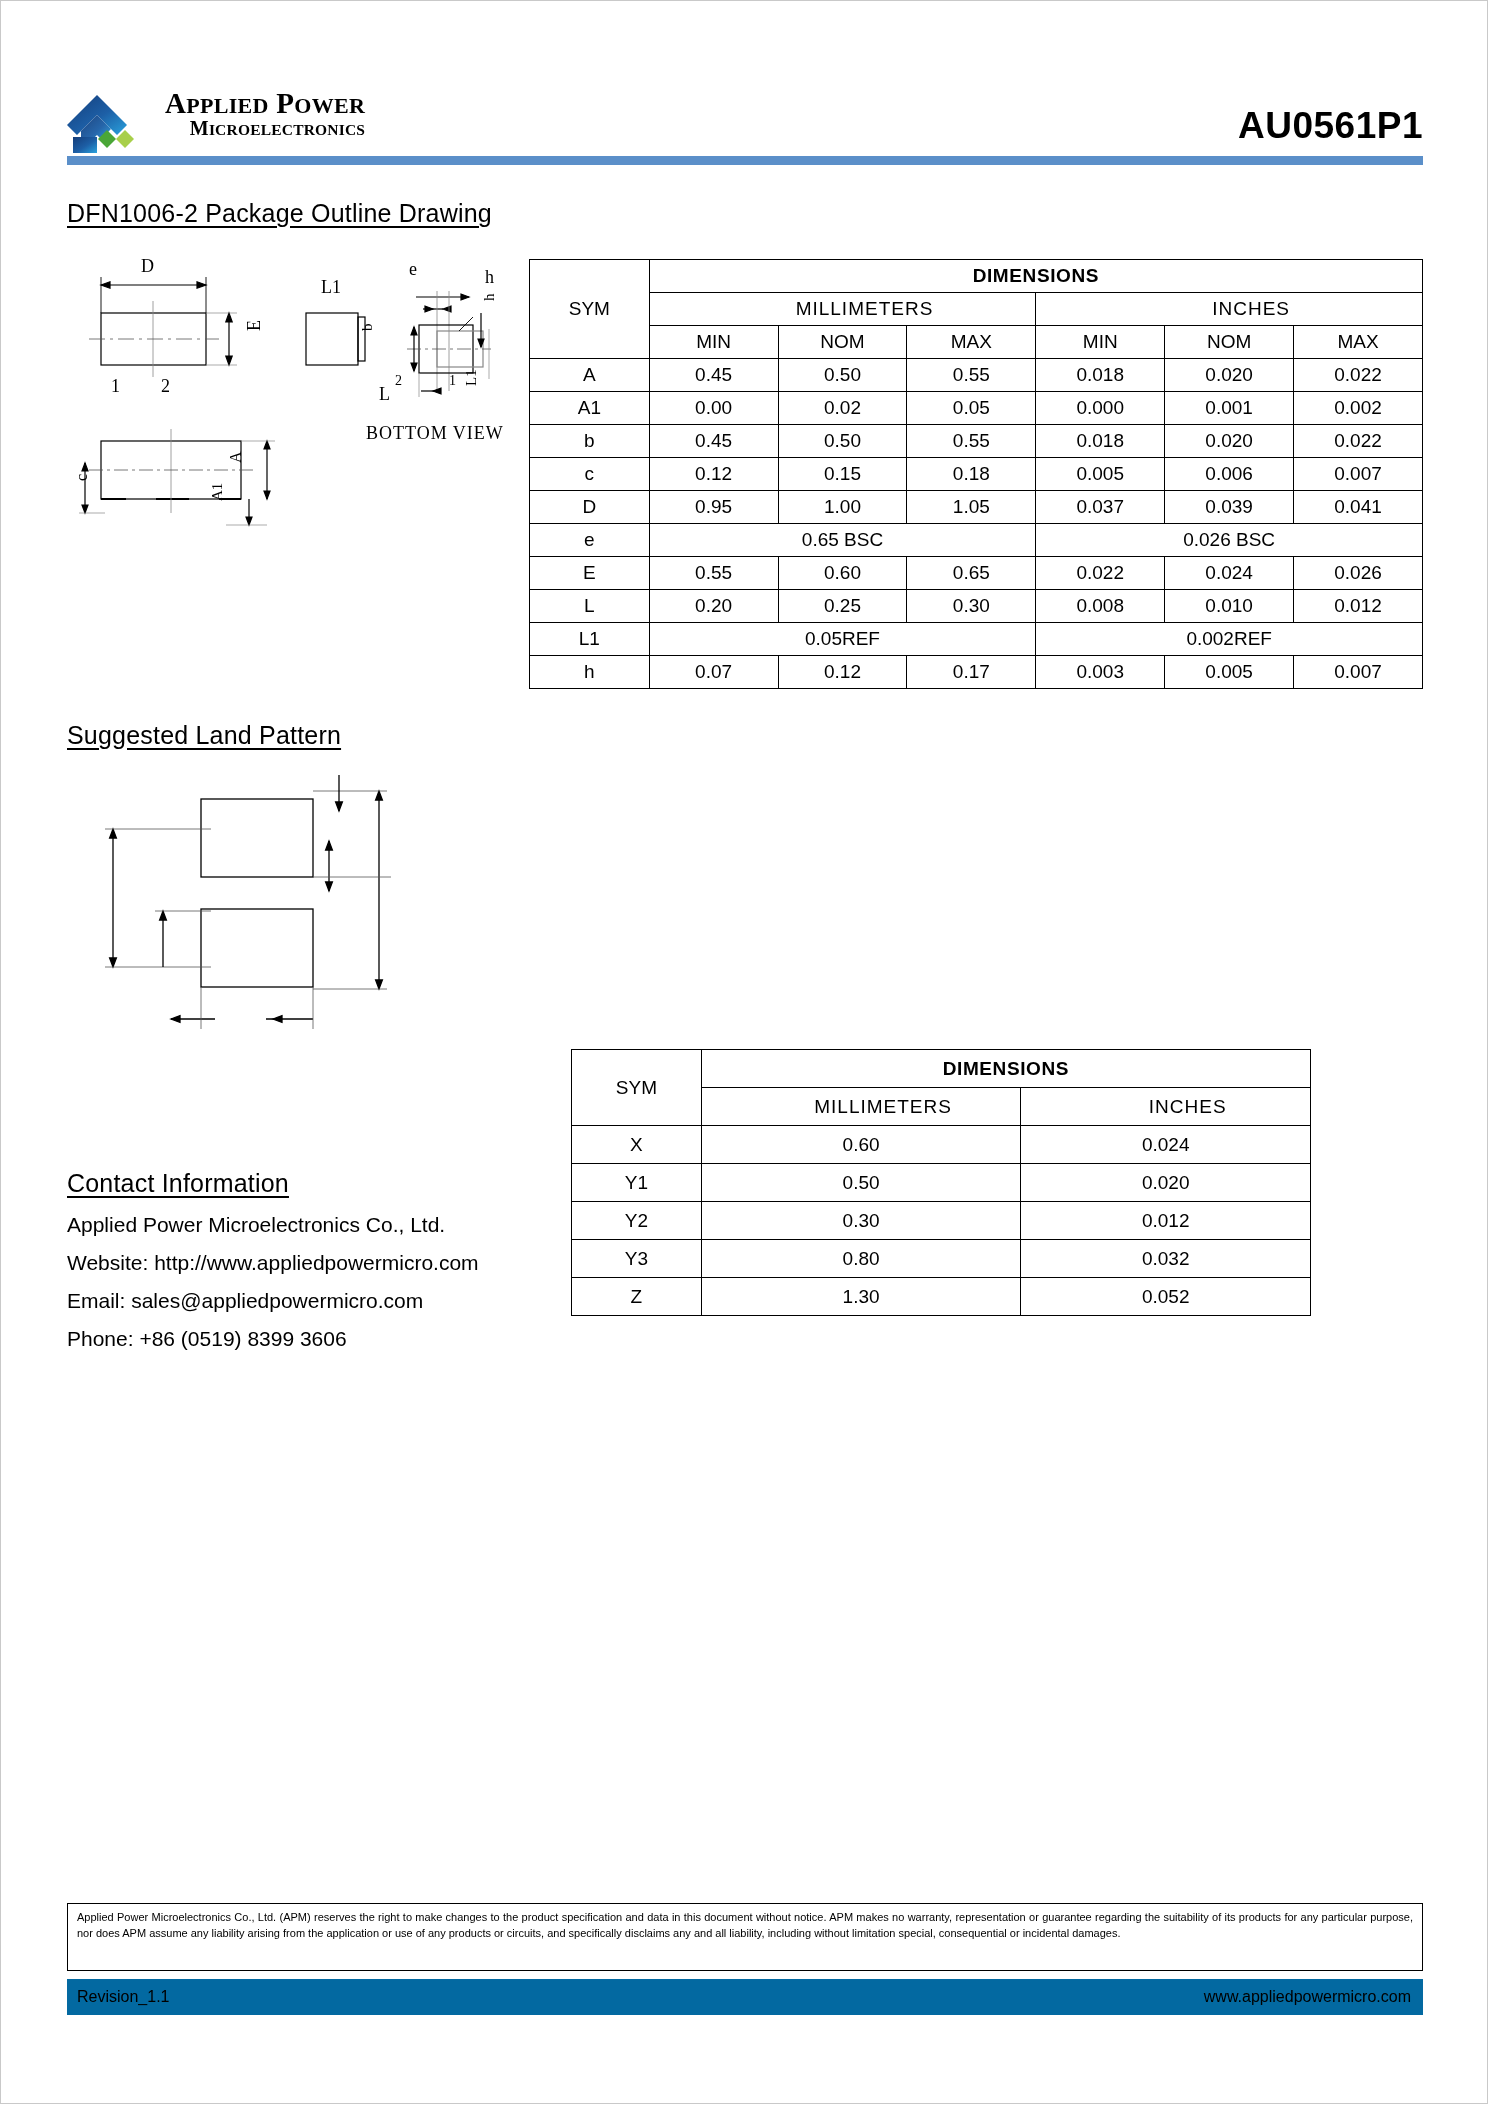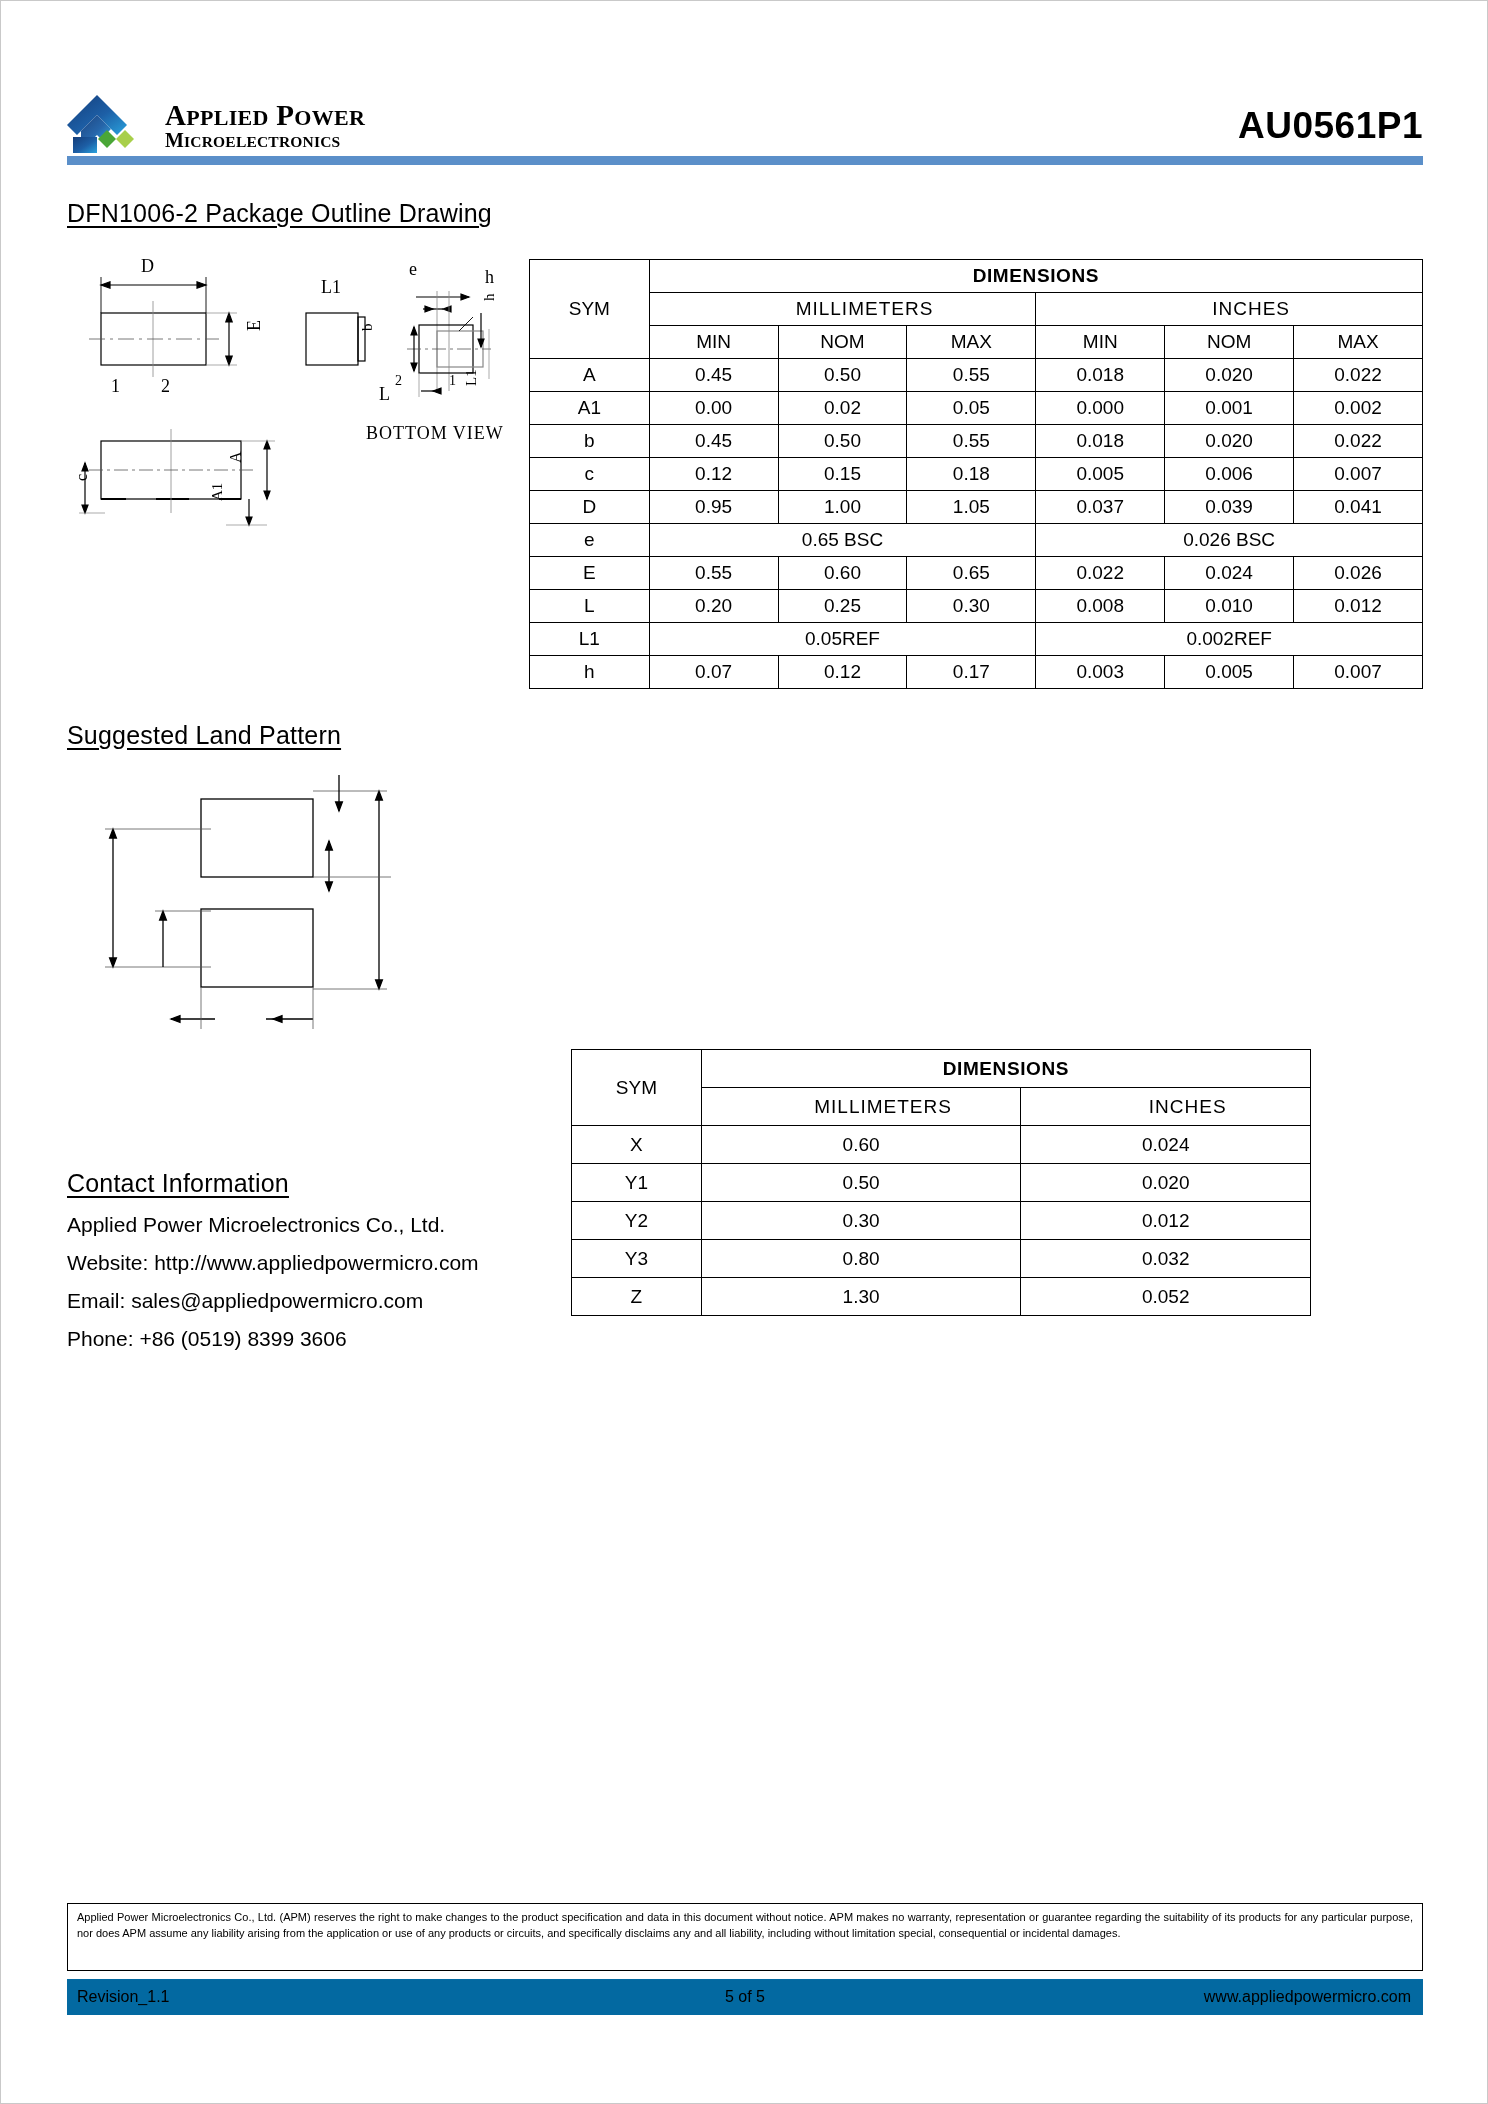--- a/index.html
+++ b/index.html
@@ -18,21 +18,21 @@
   }
 
   
   .header {
     position:absolute; left:66px; top:86px; width:1356px; height:80px;
   }
   .logo-wrap {
     position:absolute; left:0; top:0; width:360px; height:66px;
   }
   .logo-mark { position:absolute; left:0; top:6px; width:86px; height:62px; }
-  .logo-text { position:absolute; left:98px; top:14px; }
+  .logo-text { position:absolute; left:98px; top:2px;text-align:right; }
   .logo-line1 {
     font-family:"Liberation Serif", serif;
     font-weight:bold; font-size:29px; letter-spacing:.3px;
     line-height:1; white-space:nowrap;
   }
   .logo-line1 .sc { font-size:22px; }
   .logo-line2 {
     font-family:"Liberation Serif", serif;
     font-weight:bold; font-size:20px; letter-spacing:.2px;
     line-height:1; white-space:nowrap;
@@ -443,17 +443,16 @@
 
   <div class="section-title" id="title-contact">Contact Information</div>
   <div class="contact-line" id="c0">Applied Power Microelectronics Co., Ltd.</div>
   <div class="contact-line" id="c1">Website: http://www.appliedpowermicro.com</div>
   <div class="contact-line" id="c2">Email: sales@appliedpowermicro.com</div>
   <div class="contact-line" id="c3">Phone: +86 (0519) 8399 3606</div>
 
   <div class="disclaimer">Applied Power Microelectronics Co., Ltd. (APM) reserves the right to make changes to the product specification and data in this document without notice. APM makes no warranty, representation or guarantee regarding the suitability of its products for any particular purpose, nor does APM assume any liability arising from the application or use of any products or circuits, and specifically disclaims any and all liability, including without limitation special, consequential or incidental damages.</div>
   <div class="footer-bar">
     <span class="fl">Revision_1.1</span>
-    <span class="fc">5 of 5</span>
     <span class="fr">www.appliedpowermicro.com</span>
   </div>
 
 </div>
 
 </body></html>

